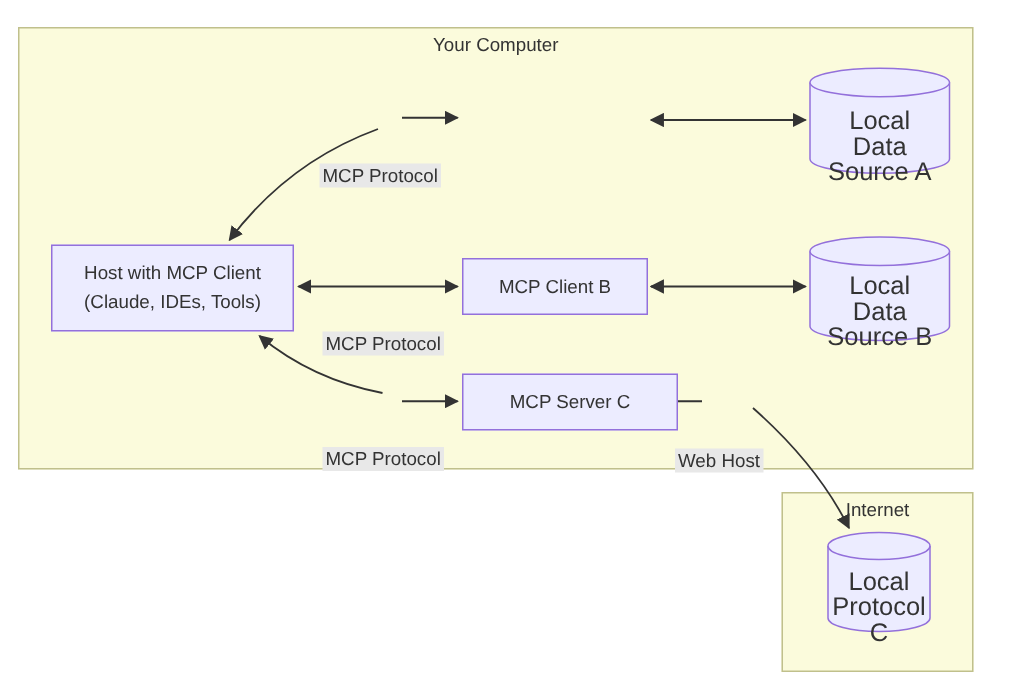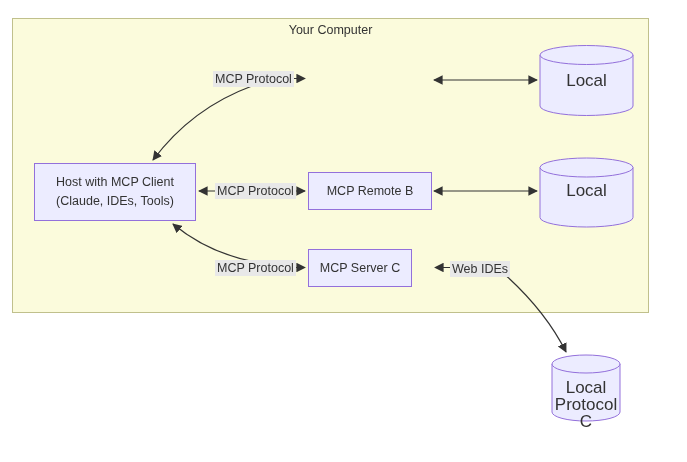--- a/index.html
+++ b/index.html
@@ -53,20 +53,21 @@
   }
   .edge-label {
     position: absolute;
     background: var(--edge-label-bg);
     font-size: 12.5px;
     line-height: 14px;
     padding: 1px 2px;
     color: var(--text);
     white-space: nowrap;
     z-index: 3;
+    margin-top: 38px;
   }
   .cyl-text {
     position: absolute;
     text-align: center;
     font-size: 17px;
     line-height: 17px;
     color: var(--text);
     z-index: 3;
   }
   svg.edges {
@@ -82,20 +83,23 @@
 </style>
 </head>
 <body>
 
 <div class="canvas">
 
   <div class="cluster" style="left:12px; top:18px; width:637px; height:295px;">
     <div class="cluster-label">Your Computer</div>
   </div>
 
+  <div class="cluster" style="left:521px; top:328px; width:128px; height:120px;">
+    <div class="cluster-label">Internet</div>
+  </div>
 
   <svg class="edges" viewBox="0 0 687 462" xmlns="http://www.w3.org/2000/svg">
     <defs>
       <marker id="arrow" viewBox="0 0 10 10" refX="9" refY="5" markerWidth="8" markerHeight="8" orient="auto-start-reverse">
         <path d="M0,0 L10,5 L0,10 Z" class="arrowhead-shape"></path>
       </marker>
     </defs>
 
     <g>
       <path class="cyl-shape" d="M 540,55 V 106 A 46.5 9.5 0 0 0 633,106 V 55"></path>
@@ -131,41 +135,43 @@
     <path class="edge-path" d="M 502,272 Q 545,310 566,352" marker-end="url(#arrow)"></path>
   </svg>
 
   <div class="node node-layer" style="left:34px; top:163px; width:162px; height:58px;">
     <div>Host with MCP Client</div>
     <div>(Claude, IDEs, Tools)</div>
   </div>
 
 
   <div class="node node-layer" style="left:308px; top:172px; width:124px; height:38px;">
-    <div>MCP Remote B</div>
+    <div>MCP Client B</div>
   </div>
 
-  <div class="node node-layer" style="left:308px; top:249px; width:104px; height:38px;">
+  <div class="node node-layer" style="left:308px; top:249px; width:144px; height:38px;">
     <div>MCP Server C</div>
   </div>
 
   <div class="cyl-text" style="left:540px; top:72px; width:93px;">
     <div>Local</div>
+    <div>Data Source A</div>
   </div>
 
   <div class="cyl-text" style="left:540px; top:182px; width:93px;">
     <div>Local</div>
+    <div>Data Source B</div>
   </div>
 
   <div class="cyl-text" style="left:550px; top:379px; width:72px;">
     <div>Local</div>
     <div>Protocol C</div>
   </div>
 
   <div class="edge-label" style="left:213px; top:71px;">MCP Protocol</div>
 
   <div class="edge-label" style="left:215px; top:183px;">MCP Protocol</div>
 
   <div class="edge-label" style="left:215px; top:260px;">MCP Protocol</div>
 
-  <div class="edge-label" style="left:450px; top:261px;">Web IDEs</div>
+  <div class="edge-label" style="left:450px; top:261px;">Web Host</div>
 
 </div>
 
 </body></html>

